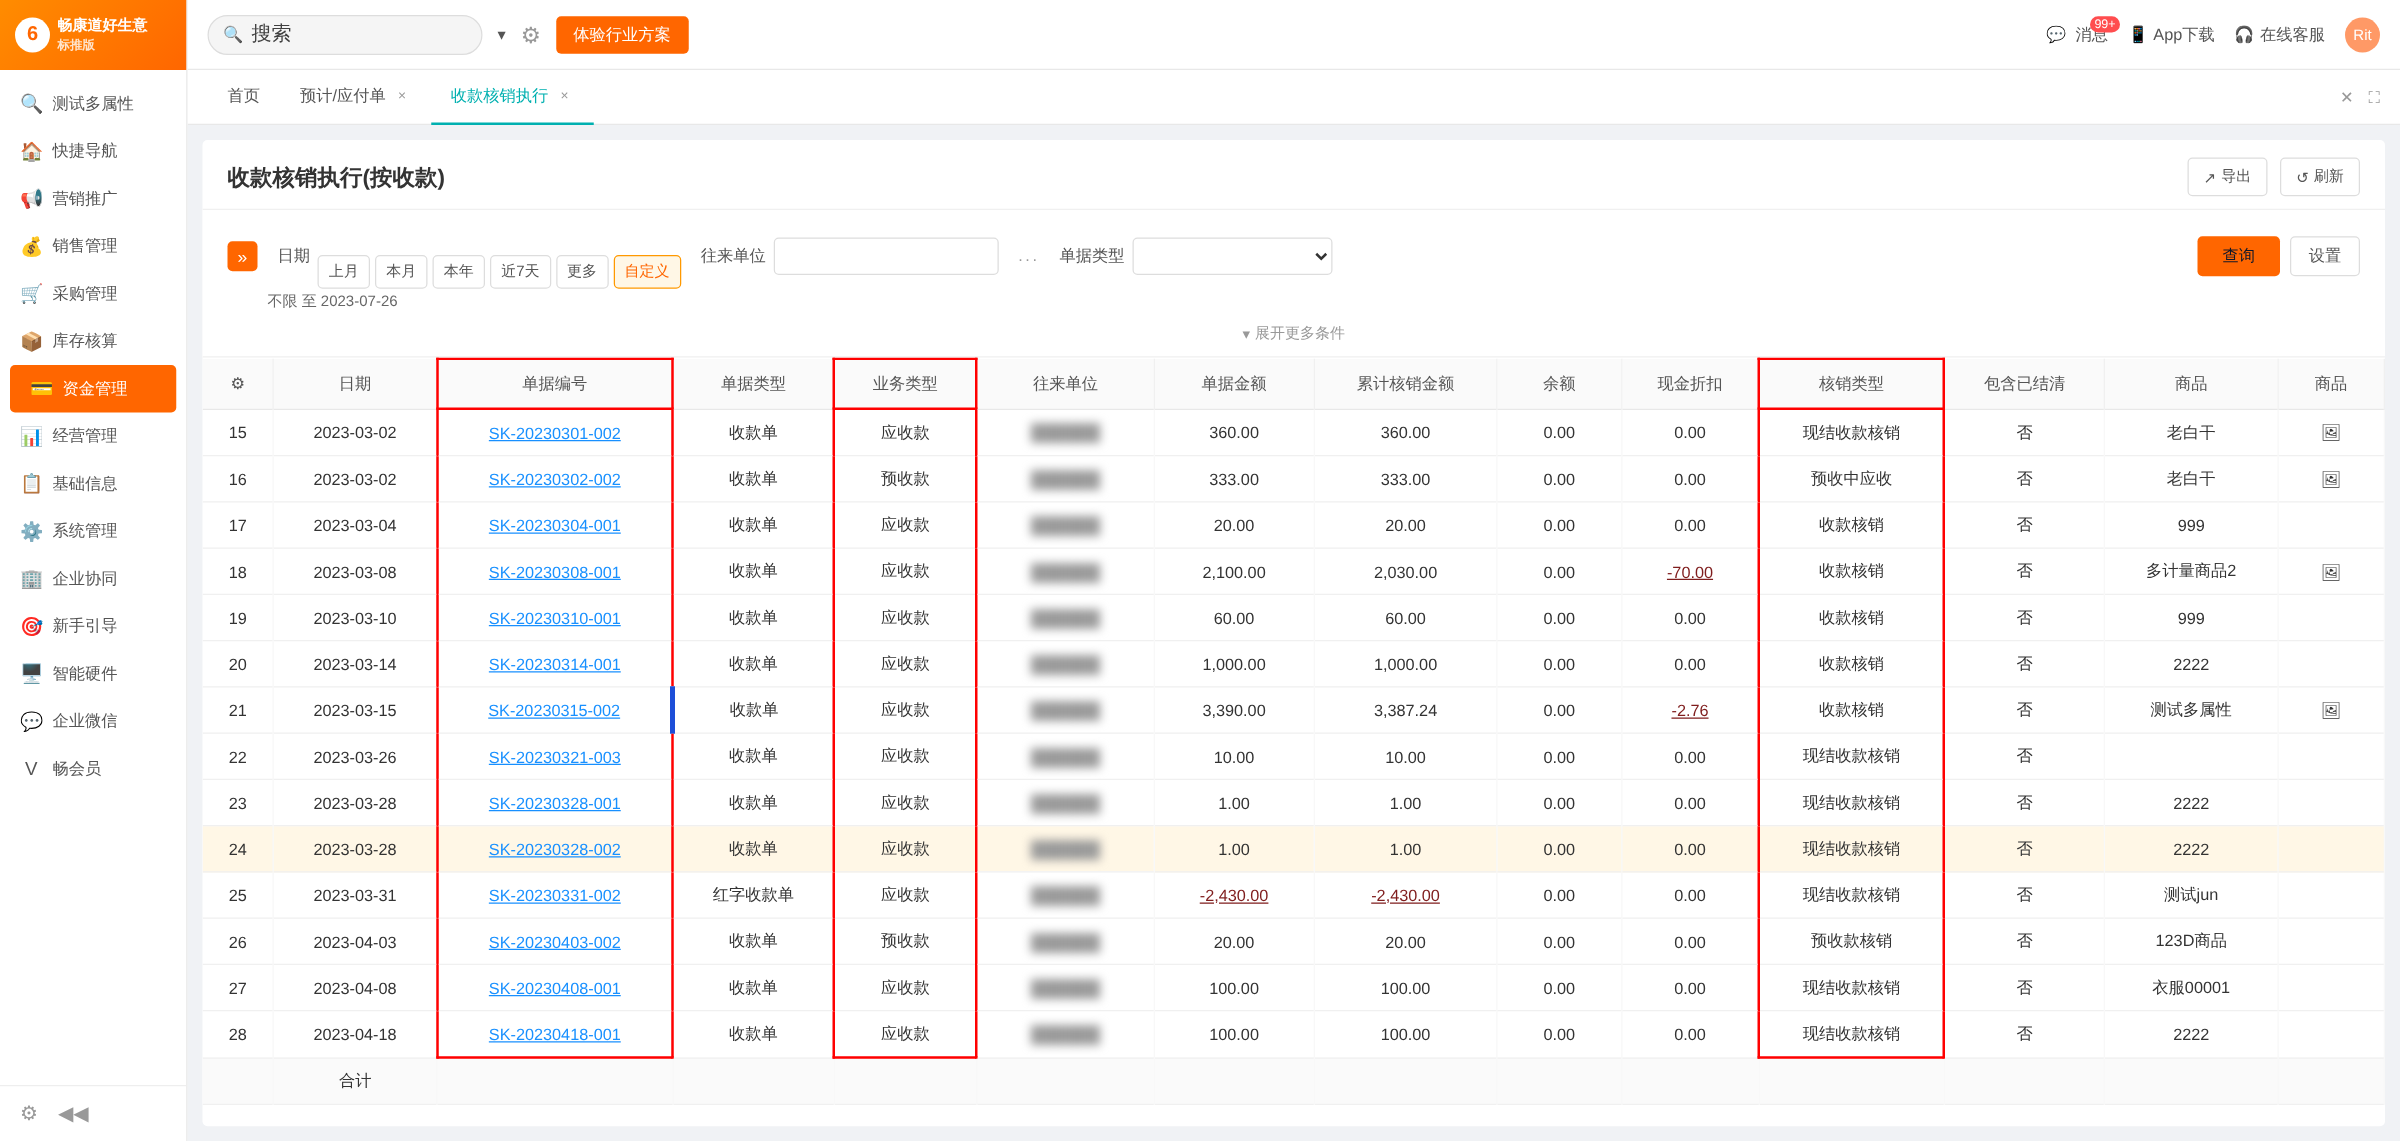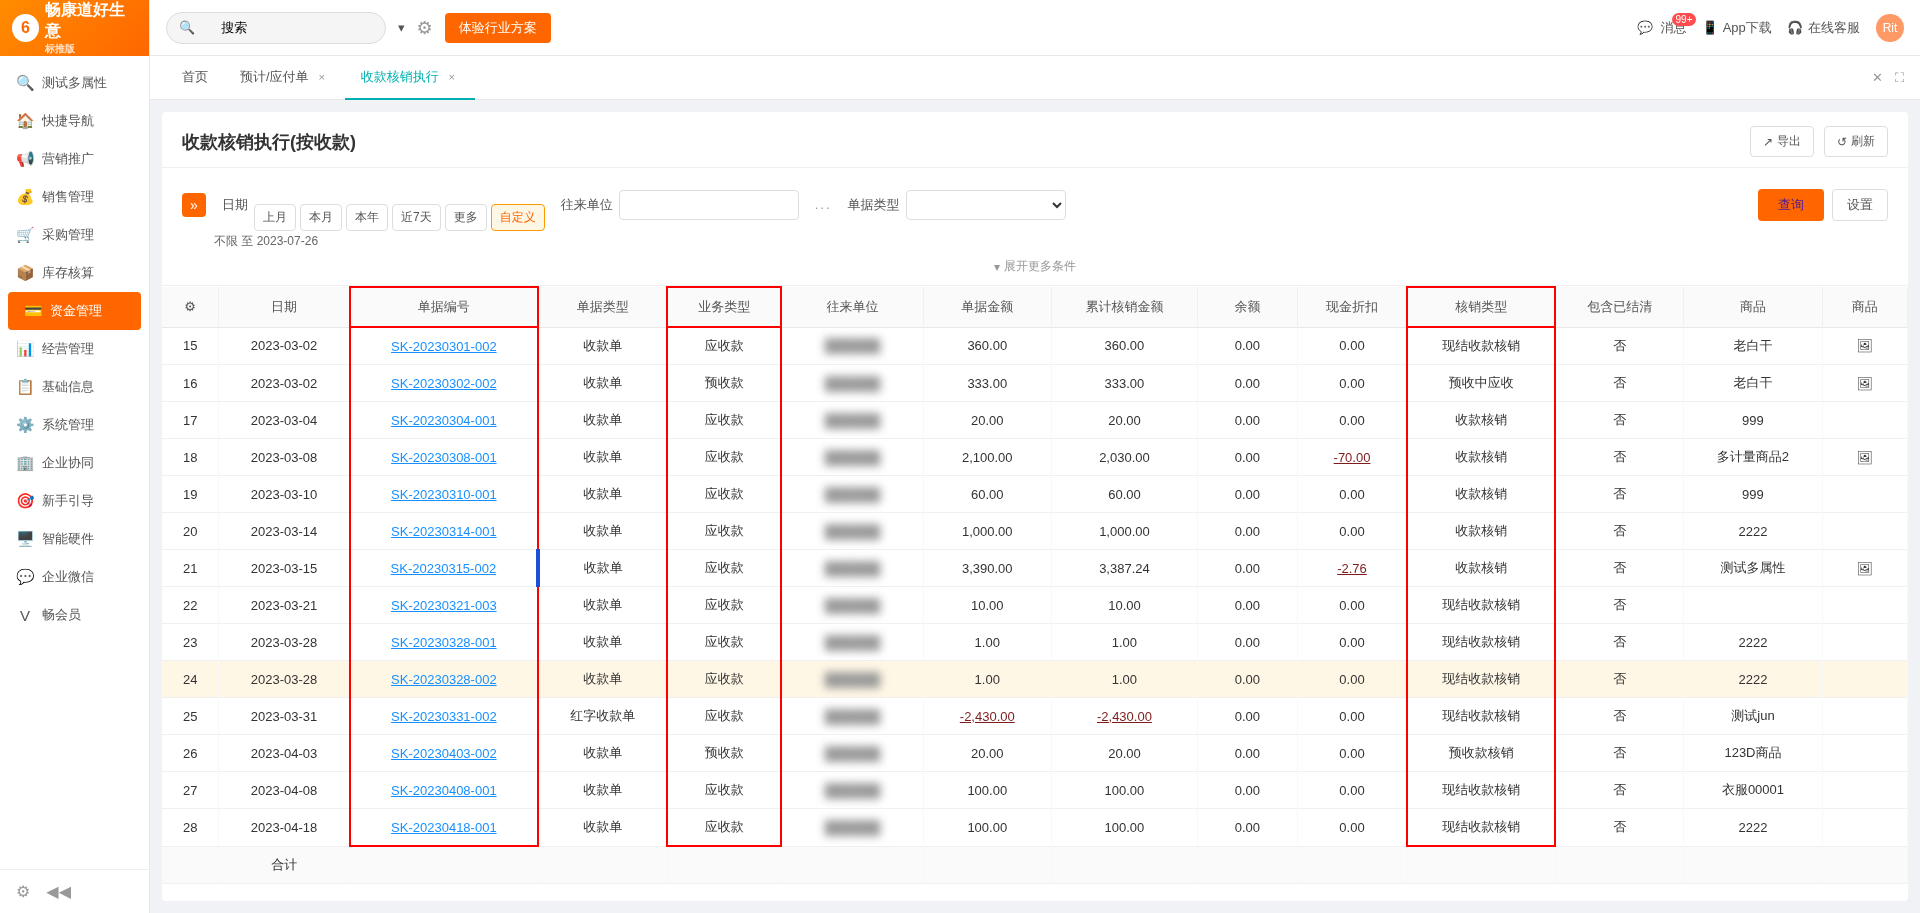--- a/index.html
+++ b/index.html
@@ -28,21 +28,21 @@
     .sidebar-logo .logo-icon {
       width: 28px; height: 28px;
       background: #fff;
       border-radius: 50%;
       margin-right: 6px;
       display: flex; align-items: center; justify-content: center;
       color: #ff6600;
       font-size: 16px;
       font-weight: bold;
     }
-    .sidebar-logo-text { font-size: 16px; line-height: 1.3; }
+    .sidebar-logo-text { font-size: 12px; line-height: 1.3; }
     .sidebar-logo-sub { font-size: 10px; color: rgba(255,255,255,0.8); }
 
     .sidebar-nav { flex: 1; overflow-y: auto; padding: 8px 0; }
     .sidebar-item {
       display: flex; align-items: center;
       padding: 10px 16px;
       cursor: pointer;
       color: #555;
       font-size: 13px;
       border-radius: 0;
@@ -250,21 +250,21 @@
       padding: 0 8px; font-size: 13px; color: #333;
     }
     .filter-select {
       width: 160px; height: 30px;
       border: 1px solid #ddd; border-radius: 4px;
       padding: 0 8px; font-size: 13px; color: #333;
       background: #fff;
     }
     .filter-dots { color: #999; letter-spacing: 2px; }
     .btn-query {
-      background: #ff6600; color: #4c1d95;
+      background: #ff6600; color: #0f172a;
       border: none; border-radius: 4px;
       padding: 6px 20px; cursor: pointer; font-size: 13px;
     }
     .btn-settings {
       background: #fff; color: #555;
       border: 1px solid #ddd; border-radius: 4px;
       padding: 6px 14px; cursor: pointer; font-size: 13px;
     }
     .filter-more-row {
       margin-top: 8px;
@@ -418,21 +418,21 @@
     <span class="sidebar-bottom-icon">⚙</span>
     <span class="sidebar-bottom-icon">◀◀</span>
   </div>
 </div>
 
 <div class="main-area">
 
   <div class="topbar">
     <div class="topbar-search">
       <span style="margin-right:6px;color:#999;">🔍</span>
-      <span style="color:#000000;font-size:13px;margin-left:20px;">搜索</span>
+      <span style="color:#404040;font-size:16px;">搜索</span>
     </div>
     <div class="topbar-dropdown">
       <span>▾</span>
     </div>
     <span class="topbar-gear">⚙</span>
     <button class="topbar-solution-btn">体验行业方案</button>
     <div class="topbar-right">
       <div class="topbar-badge">
         <span>💬</span>
         <span class="badge">99+</span>
@@ -684,21 +684,21 @@
                 <td>3,387.24</td>
                 <td>0.00</td>
                 <td class="negative">-2.76</td>
                 <td style="border-left: 2px solid red; border-right: 2px solid red;">收款核销</td>
                 <td>否</td>
                 <td>测试多属性</td>
                 <td>🖼</td>
               </tr>
               <tr>
                 <td>22</td>
-                <td>2023-03-21</td>
+                <td>2023-03-26</td>
                 <td class="link-cell" style="border-left: 2px solid red; border-right: 2px solid red;">SK-20230321-003</td>
                 <td>收款单</td>
                 <td style="border-left: 2px solid red; border-right: 2px solid red;">应收款</td>
                 <td class="blur-cell">██████</td>
                 <td>10.00</td>
                 <td>10.00</td>
                 <td>0.00</td>
                 <td>0.00</td>
                 <td style="border-left: 2px solid red; border-right: 2px solid red;">现结收款核销</td>
                 <td>否</td>

